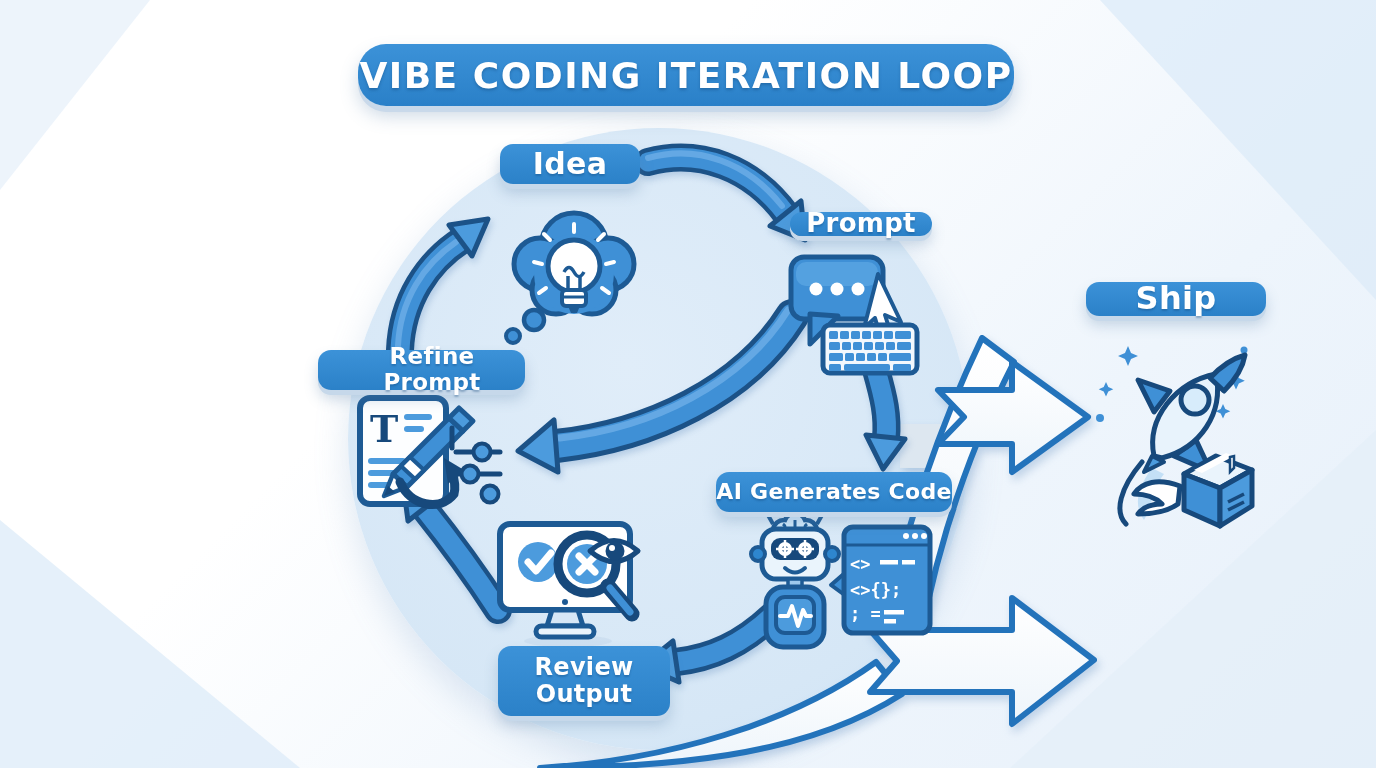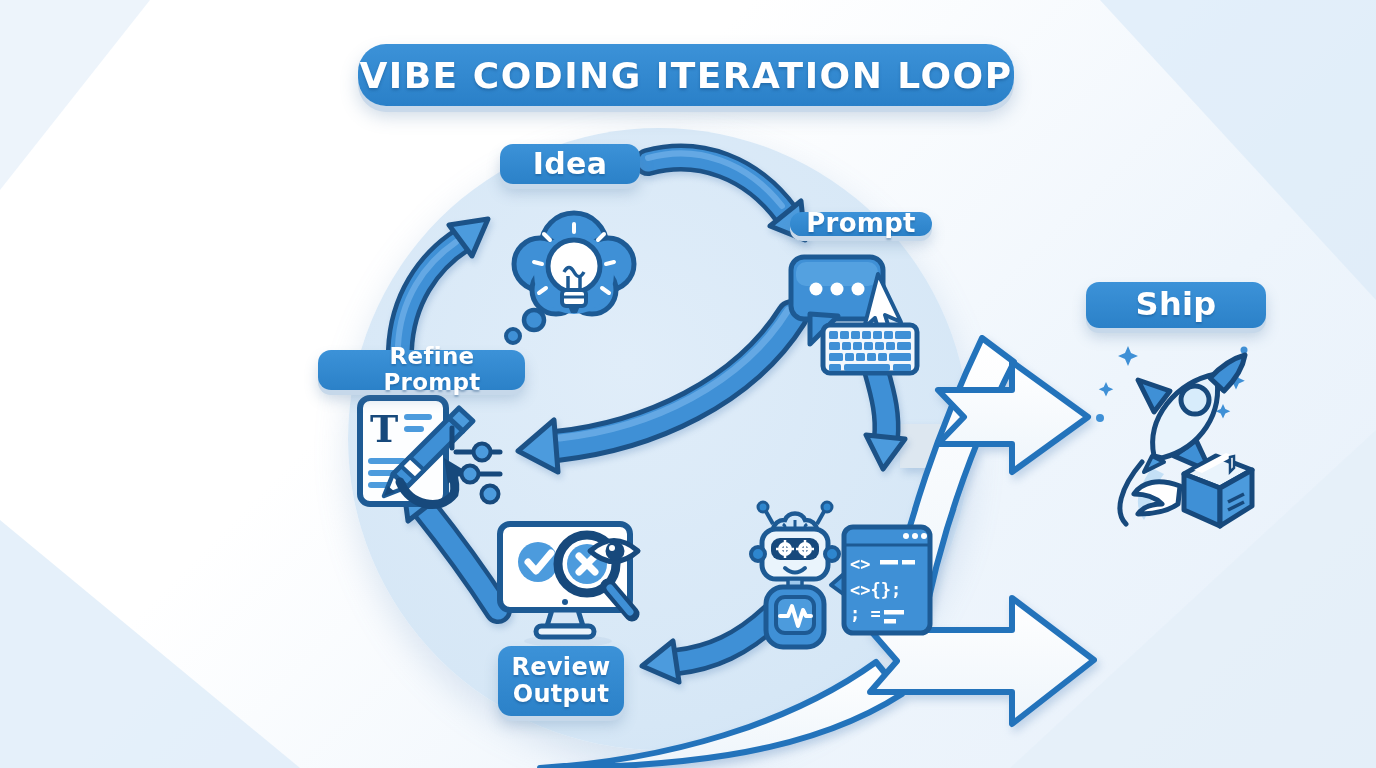--- a/index.html
+++ b/index.html
@@ -25,23 +25,23 @@
     position:absolute;left:358px;top:44px;width:656px;height:62px;
     display:flex;align-items:center;justify-content:center;
     background:linear-gradient(180deg,#3c92d8 0%,#2a80c8 100%);
     color:#fff;font-weight:bold;font-size:36px;letter-spacing:1.5px;border-radius:28px;
     box-shadow:0 6px 0 #c9d9ea,0 10px 18px rgba(90,130,170,.30);
     text-shadow:0 2px 3px rgba(18,70,120,.4);
   }
   .pill-idea{left:500px;top:144px;width:140px;height:40px;font-size:30px;}
   .pill-prompt{left:784px;top:212px;width:142px;height:24px;font-size:26px;margin-left:6px;}
   .pill-ai{left:716px;top:472px;width:236px;height:40px;font-size:22px;}
-  .pill-review{left:498px;top:646px;width:126px;height:66px;font-size:24px;padding:2px 0;}
+  .pill-review{left:498px;top:646px;width:172px;height:66px;font-size:24px;padding:2px 0;}
   .pill-refine{left:318px;top:350px;width:186px;height:40px;font-size:23px;padding-left:21px;}
-  .pill-ship{left:1086px;top:282px;width:180px;height:46px;font-size:32px;}
+  .pill-ship{left:1086px;top:282px;width:180px;height:34px;font-size:32px;}
   .icon{position:absolute;}
   svg text{user-select:none;}
 </style>
 </head>
 <body>
 
 <div class="canvas">
 
   <svg class="bg-svg" width="1376" height="768">
     <polygon points="1376,0 1100,0 1376,300" fill="#dcebf8" opacity="0.75"></polygon>
@@ -311,17 +311,18 @@
       <polygon points="102,134 134,117 142,120 110,137" fill="#fff"></polygon>
       <polygon points="138,121 142,120 142,132 138,136" fill="#fff" stroke="#17497c" stroke-width="2.5"></polygon>
       <line x1="136" y1="166" x2="152" y2="158" stroke="#17497c" stroke-width="3.5"></line>
       <line x1="136" y1="174" x2="152" y2="166" stroke="#17497c" stroke-width="3.5"></line>
     </g>
   </svg>
 
   <div class="title-banner">VIBE CODING ITERATION LOOP</div>
   <div class="pill pill-idea">Idea</div>
   <div class="pill pill-prompt">Prompt</div>
+  <div class="pill pill-ai">AI Generates Code</div>
   <div class="pill pill-review">Review Output</div>
   <div class="pill pill-refine">Refine Prompt</div>
   <div class="pill pill-ship">Ship</div>
 
 </div>
 
 </body></html>

